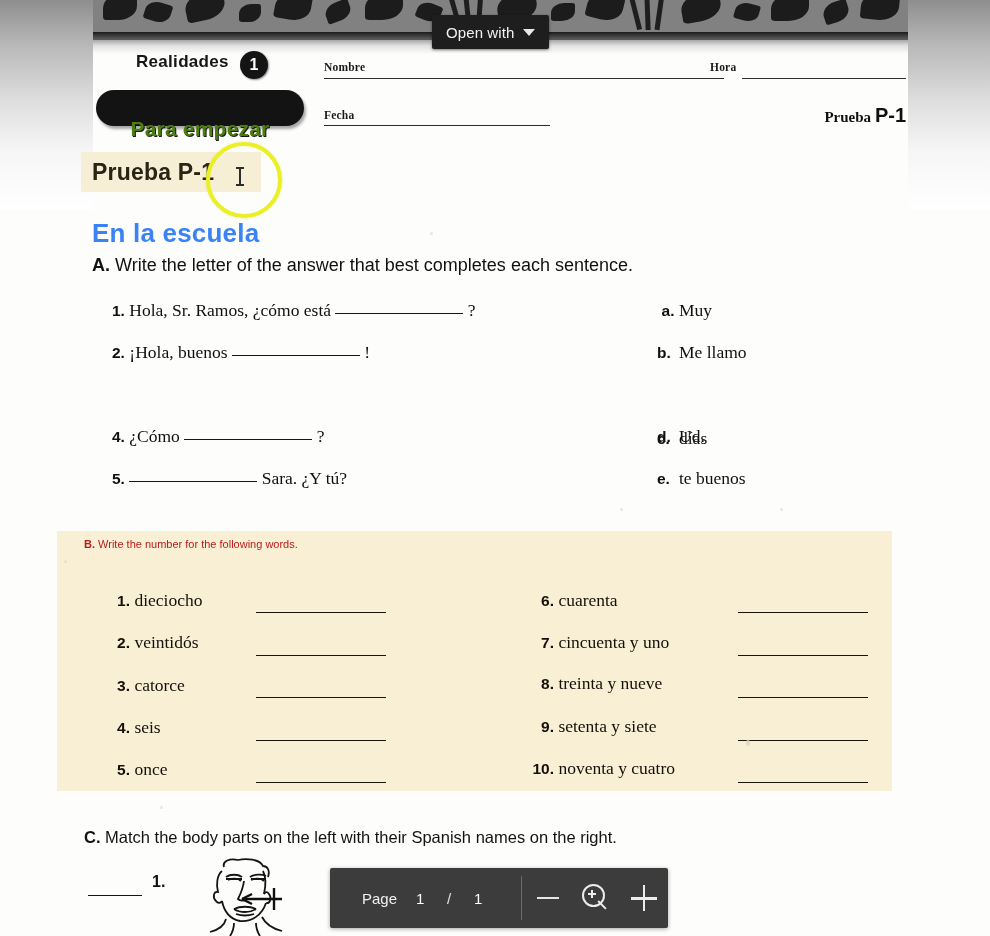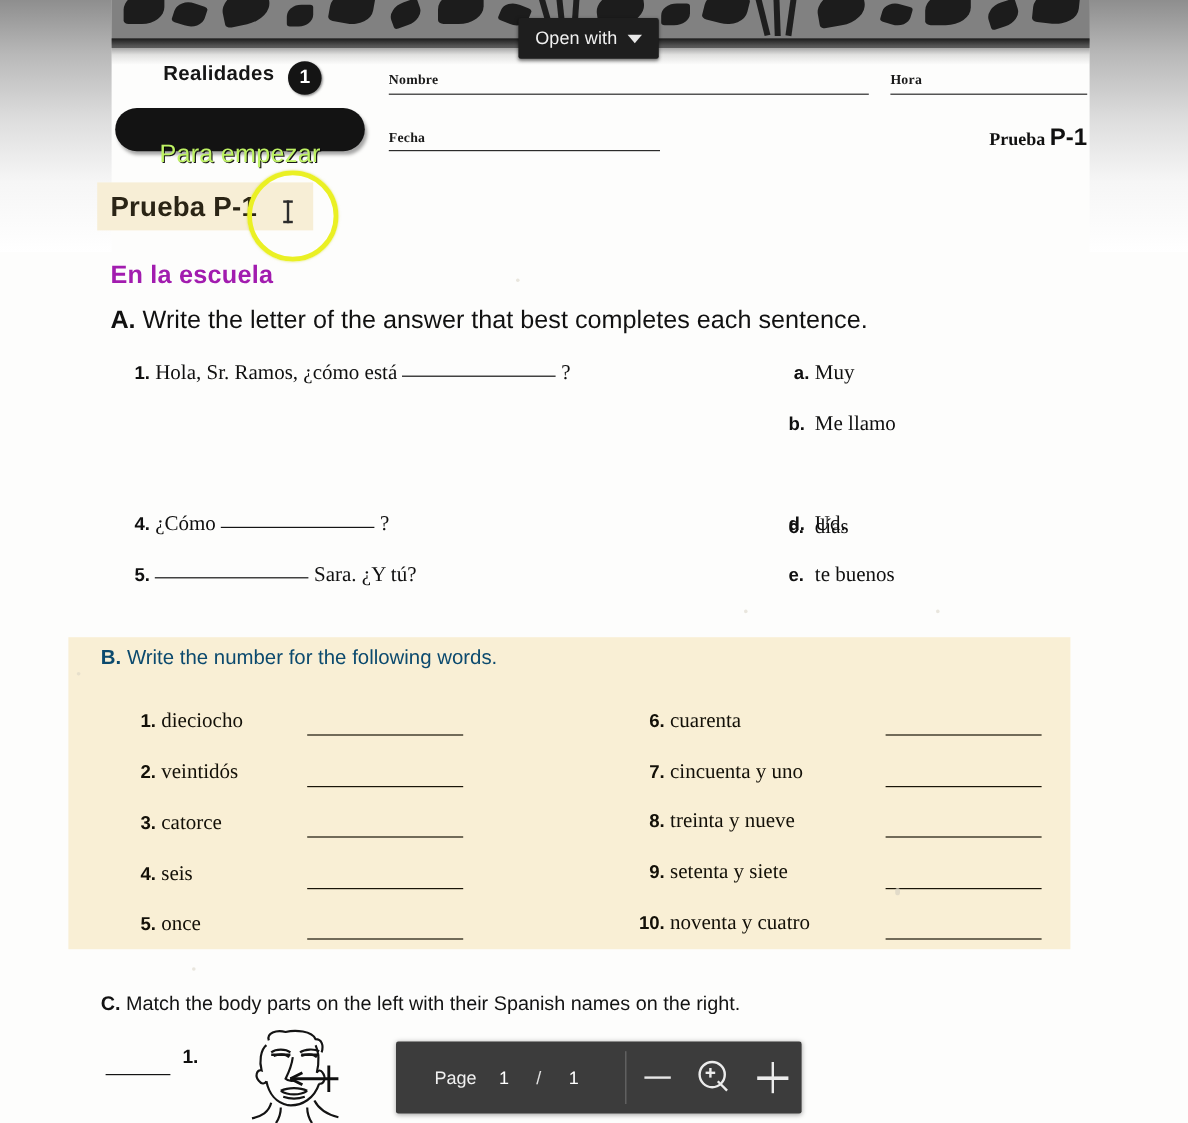--- a/index.html
+++ b/index.html
@@ -59,21 +59,21 @@
     display:flex;align-items:center;justify-content:center;
     box-shadow:1px 1px 2px rgba(0,0,0,.45);
   }
   .para-empezar{
     position:absolute;left:96px;top:90px;width:208px;height:36px;
     background:#131313;border-radius:18px;
     box-shadow:2px 3px 3px rgba(0,0,0,.35);
     display:flex;align-items:center;justify-content:center;
   }
   .para-empezar span{
-    color:#bef264;font-weight:normal;font-size:21px;letter-spacing:.2px;
+    color:#4d7c0f;font-weight:bold;font-size:21px;letter-spacing:.2px;
     text-shadow:1px 1px 0 rgba(0,0,0,.9);
     margin-top:41px;
   }
 
   .field{
     position:absolute;font-weight:bold;font-size:11.5px;color:#1a1a1a;
     font-family:"Liberation Serif", serif;letter-spacing:.2px;
   }
   .rule{
     position:absolute;height:0;border-bottom:1.6px solid #2b2b2b;
@@ -106,25 +106,25 @@
     position:absolute;left:239px;top:167px;width:2px;height:19px;background:#2c2c2c;
   }
   .ibeam:before,.ibeam:after{
     content:"";position:absolute;left:-3px;width:8px;height:2px;background:#2c2c2c;
   }
   .ibeam:before{top:0;}
   .ibeam:after{bottom:0;}
 
   .h-escuela{
     position:absolute;left:92px;top:218px;
-    font-weight:bold;font-size:21px;color:#a21caf;letter-spacing:.2px;
+    font-weight:bold;font-size:26px;color:#3b82f6;letter-spacing:.2px;
   }
 
   .instr{
-    position:absolute;font-size:21px;color:#111111;
+    position:absolute;font-size:18px;color:#111111;
   }
   .instr b{font-weight:bold;}
 
   
   .exA-item{
     position:absolute;font-family:"Liberation Serif", serif;font-size:17.5px;color:#101010;
     white-space:nowrap;
   }
   .exA-item .num{
     font-family:"Liberation Sans", sans-serif;font-weight:bold;font-size:15.5px;
@@ -141,21 +141,21 @@
     font-family:"Liberation Sans", sans-serif;font-weight:bold;font-size:15.5px;
     display:inline-block;width:22px;
   }
 
   
   .exB-panel{
     position:absolute;left:57px;top:531px;width:835px;height:260px;
     background:#f9efd5;
   }
   .exB-instr{
-    position:absolute;left:84px;top:538px;font-size:17px;color:#0c4a6e;
+    position:absolute;left:84px;top:538px;font-size:11px;color:#b91c1c;
   }
   .exB-instr b{font-weight:bold;}
   .exB-row{
     position:absolute;font-family:"Liberation Serif", serif;font-size:17.5px;color:#131008;
     white-space:nowrap;
   }
   .exB-row .num{
     font-family:"Liberation Sans", sans-serif;font-weight:bold;font-size:15.5px;
     display:inline-block;text-align:right;
   }
@@ -270,21 +270,21 @@
 
   <div class="realidades">Realidades</div>
   <div class="realidades-badge">1</div>
   <div class="para-empezar">
     <span>Para empezar</span>
   </div>
 
   <div class="field" style="left:324px;top:61px;">Nombre</div>
   <div class="rule" style="left:324px;top:78px;width:400px;"></div>
 
-  <div class="field" style="left:742px;top:61px;">Hora</div>
+  <div class="field" style="left:710px;top:61px;">Hora</div>
   <div class="rule" style="left:742px;top:78px;width:164px;"></div>
 
   <div class="field" style="left:324px;top:109px;">Fecha</div>
   <div class="rule" style="left:324px;top:125px;width:226px;"></div>
 
   <div class="prueba-head"><span>Prueba</span> <span class="big">P-1</span></div>
 
   <div class="prueba-bar">
     <span>Prueba P-1</span>
   </div>
@@ -296,20 +296,26 @@
   <div class="instr" style="left:92px;top:255px;">
     <b>A.</b>
     <span>Write the letter of the answer that best completes each sentence.</span>
   </div>
 
   <div class="exA-item" style="left:112px;top:300px;">
     <span class="num">1.</span>
     <span>Hola, Sr. Ramos, ¿cómo está</span>
     <span class="blank" style="width:128px;"></span>
     <span>?</span>
+  </div>
+  <div class="exA-item" style="left:112px;top:342px;">
+    <span class="num">2.</span>
+    <span>¡Hola, buenos</span>
+    <span class="blank" style="width:128px;"></span>
+    <span>!</span>
   </div>
   <div class="exA-item" style="left:112px;top:426px;">
     <span class="num">4.</span>
     <span>¿Cómo</span>
     <span class="blank" style="width:128px;"></span>
     <span>?</span>
   </div>
   <div class="exA-item" style="left:112px;top:468px;">
     <span class="num">5.</span>
     <span class="blank" style="width:128px;"></span>

